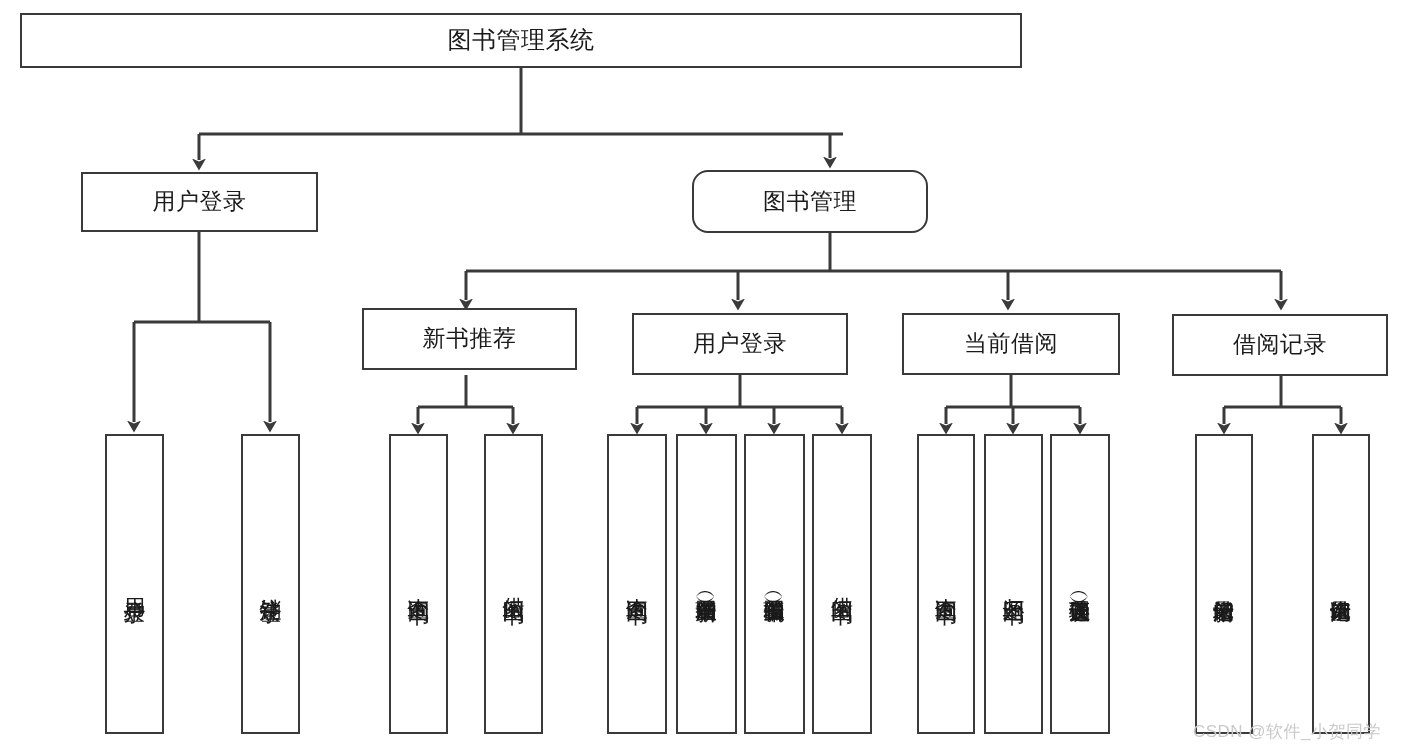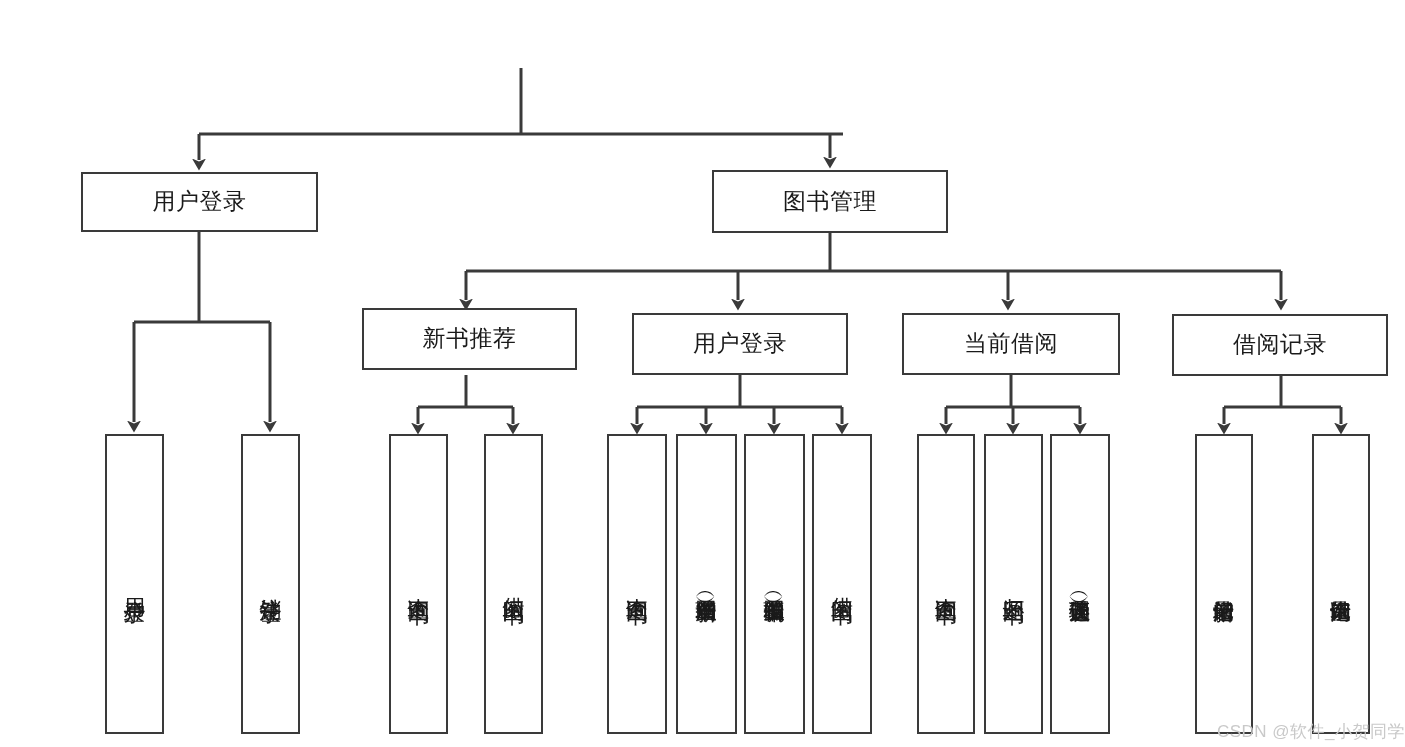--- a/index.html
+++ b/index.html
@@ -58,21 +58,21 @@
     letter-spacing: 2px;
     line-height: 1.0;
     white-space: nowrap;
   }
   .node.v.tight .vtxt {
     letter-spacing: 0px;
     font-size: 21px;
   }
   #watermark {
     position: absolute;
-    right: 0;
+    right: 24px;
     bottom: 4px;
     font-size: 17px;
     color: #c9c9c9;
     z-index: 5;
     white-space: nowrap;
     letter-spacing: 0.5px;
   }
 </style>
 </head>
 <body>
@@ -122,25 +122,28 @@
       <path d="M1013,407 L1013,424" marker-end="url(#arw)"></path>
       <path d="M1080,407 L1080,424" marker-end="url(#arw)"></path>
 
       <path d="M1281,376 L1281,407"></path>
       <path d="M1224,407 L1341,407"></path>
       <path d="M1224,407 L1224,424" marker-end="url(#arw)"></path>
       <path d="M1341,407 L1341,424" marker-end="url(#arw)"></path>
     </g>
   </svg>
 
+  <div class="node h root" style="left:20px; top:13px; width:1002px; height:55px;">
+    <span>图书管理系统</span>
+  </div>
 
   <div class="node h" style="left:81px; top:172px; width:237px; height:60px;">
     <span>用户登录</span>
   </div>
-  <div class="node h" style="left:712px; top:170px; width:236px; height:63px;">
+  <div class="node h" style="left:692px; top:170px; width:236px; height:63px;border-radius:16px;">
     <span>图书管理</span>
   </div>
 
   <div class="node h" style="left:362px; top:308px; width:215px; height:62px;">
     <span>新书推荐</span>
   </div>
   <div class="node h" style="left:632px; top:313px; width:216px; height:62px;">
     <span>用户登录</span>
   </div>
   <div class="node h" style="left:1172px; top:314px; width:216px; height:62px;">

